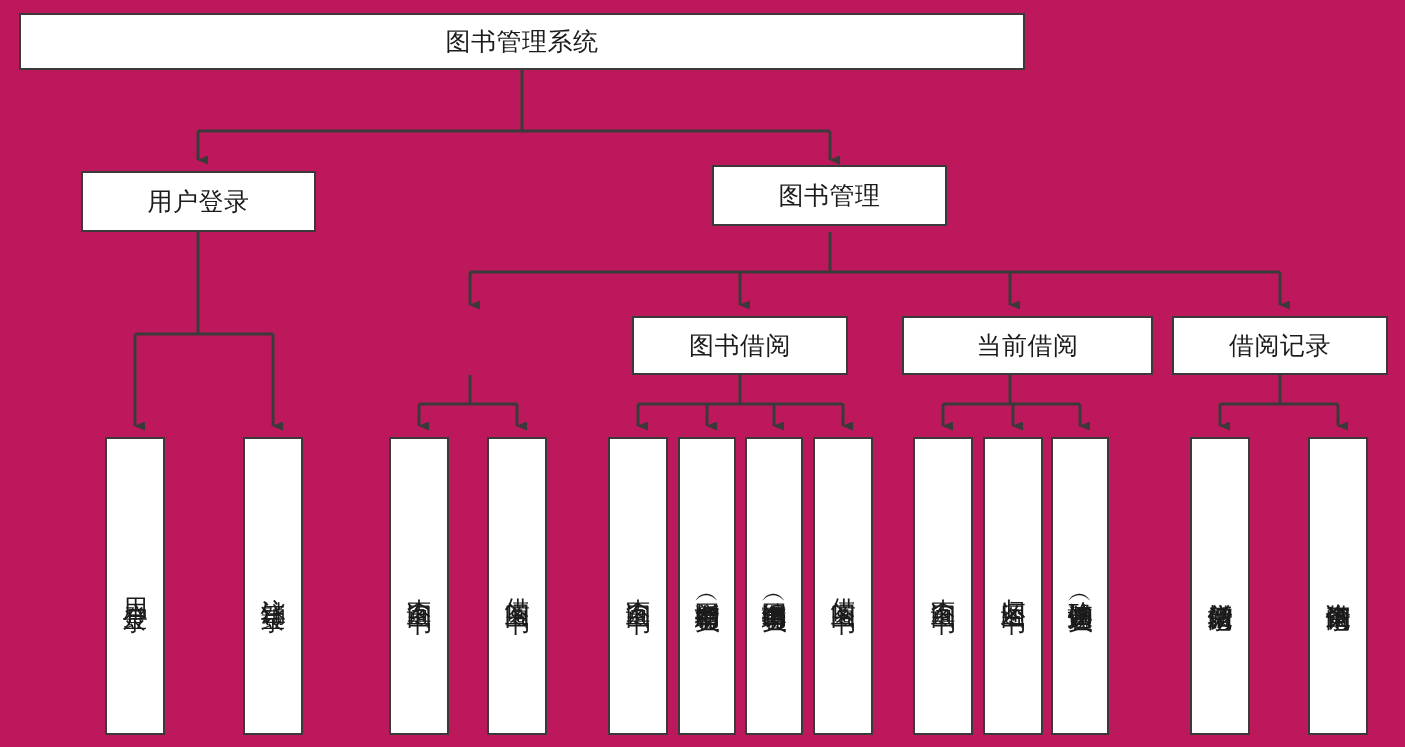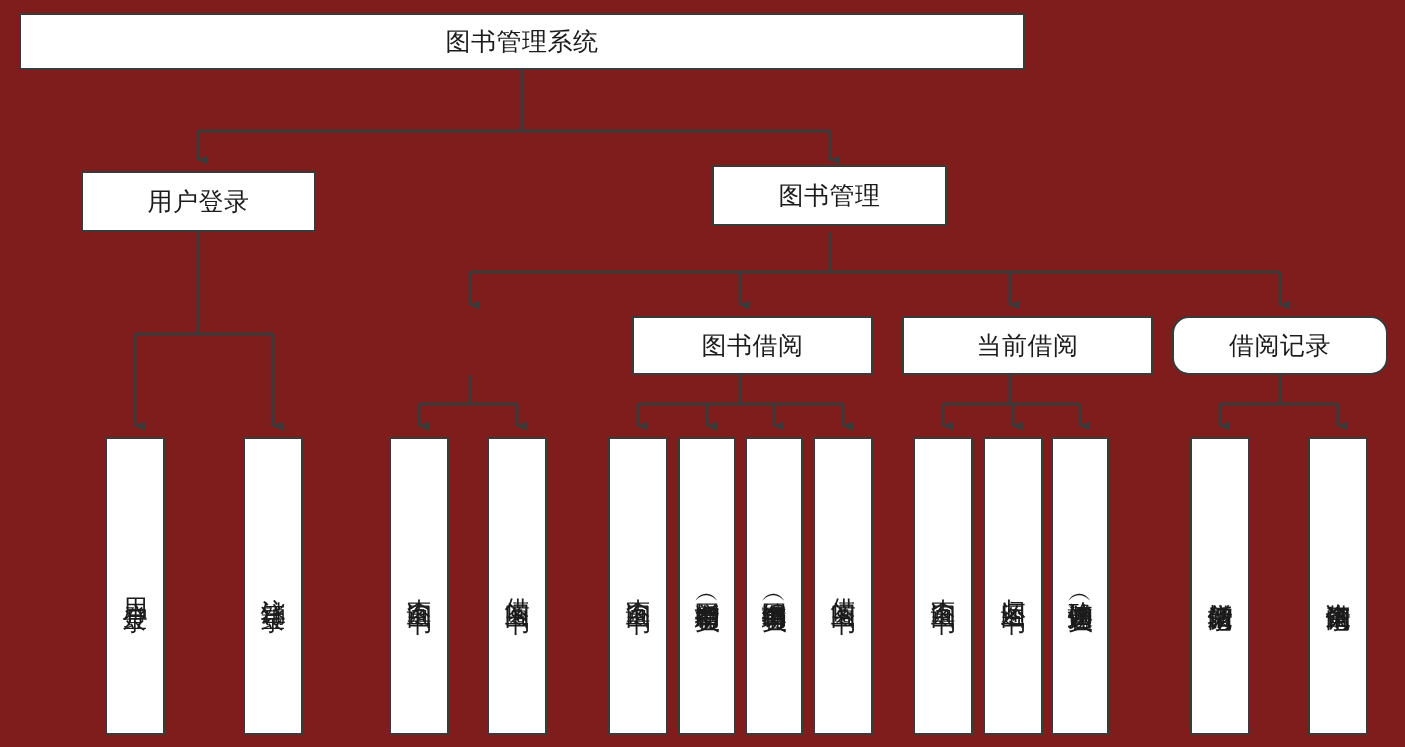--- a/index.html
+++ b/index.html
@@ -11,21 +11,21 @@
     font-family: "DejaVu Sans", "Liberation Sans", sans-serif;
     width: 1405px;
     height: 747px;
     overflow: hidden;
     position: relative;
   }
   #diagram-root {
     position: relative;
     width: 1405px;
     height: 747px;
-    background: #7f1d1d;
+    background: #be185d;
   }
   svg.flow {
     position: absolute;
     left: 0;
     top: 0;
     width: 1405px;
     height: 747px;
   }
   .node-box {
     position: absolute;
@@ -118,23 +118,23 @@
       <path d="M1220,404 L1220,426" marker-end="url(#arrowhead)"></path>
       <path d="M1338,404 L1338,426" marker-end="url(#arrowhead)"></path>
     </g>
   </svg>
 
   <div class="node-box horizontal" style="left: 19px; top: 13px; width: 1006px; height: 57px;">图书管理系统</div>
 
   <div class="node-box horizontal" style="left: 81px; top: 171px; width: 235px; height: 61px;">用户登录</div>
   <div class="node-box horizontal" style="left: 712px; top: 165px; width: 235px; height: 61px;">图书管理</div>
 
-  <div class="node-box horizontal" style="left: 632px; top: 316px; width: 241px; height: 59px;">图书借阅</div>
+  <div class="node-box horizontal" style="left: 632px; top: 316px; width: 216px; height: 59px;">图书借阅</div>
   <div class="node-box horizontal" style="left: 902px; top: 316px; width: 251px; height: 59px;">当前借阅</div>
-  <div class="node-box horizontal" style="left: 1172px; top: 316px; width: 216px; height: 59px; border-radius: 17px;">借阅记录</div>
+  <div class="node-box horizontal" style="left: 1172px; top: 316px; width: 216px; height: 59px;">借阅记录</div>
 
   <div class="node-box vertical" style="left: 105px; top: 437px; width: 60px; height: 298px; align-items: center;">用户登录</div>
   <div class="node-box vertical" style="left: 243px; top: 437px; width: 60px; height: 298px; align-items: center;">注销登录</div>
   <div class="node-box vertical" style="left: 389px; top: 437px; width: 60px; height: 298px; align-items: center;">查询图书</div>
   <div class="node-box vertical" style="left: 487px; top: 437px; width: 60px; height: 298px; align-items: center;">借阅图书</div>
   <div class="node-box vertical" style="left: 608px; top: 437px; width: 60px; height: 298px; align-items: center;">查询图书</div>
   <div class="node-box vertical tight" style="left: 678px; top: 437px; width: 58px; height: 298px;">新增图书（管理员）</div>
   <div class="node-box vertical tight" style="left: 745px; top: 437px; width: 58px; height: 298px;">编辑图书（管理员）</div>
   <div class="node-box vertical" style="left: 813px; top: 437px; width: 60px; height: 298px; align-items: center;">借阅图书</div>
   <div class="node-box vertical" style="left: 913px; top: 437px; width: 60px; height: 298px; align-items: center;">查询图书</div>

